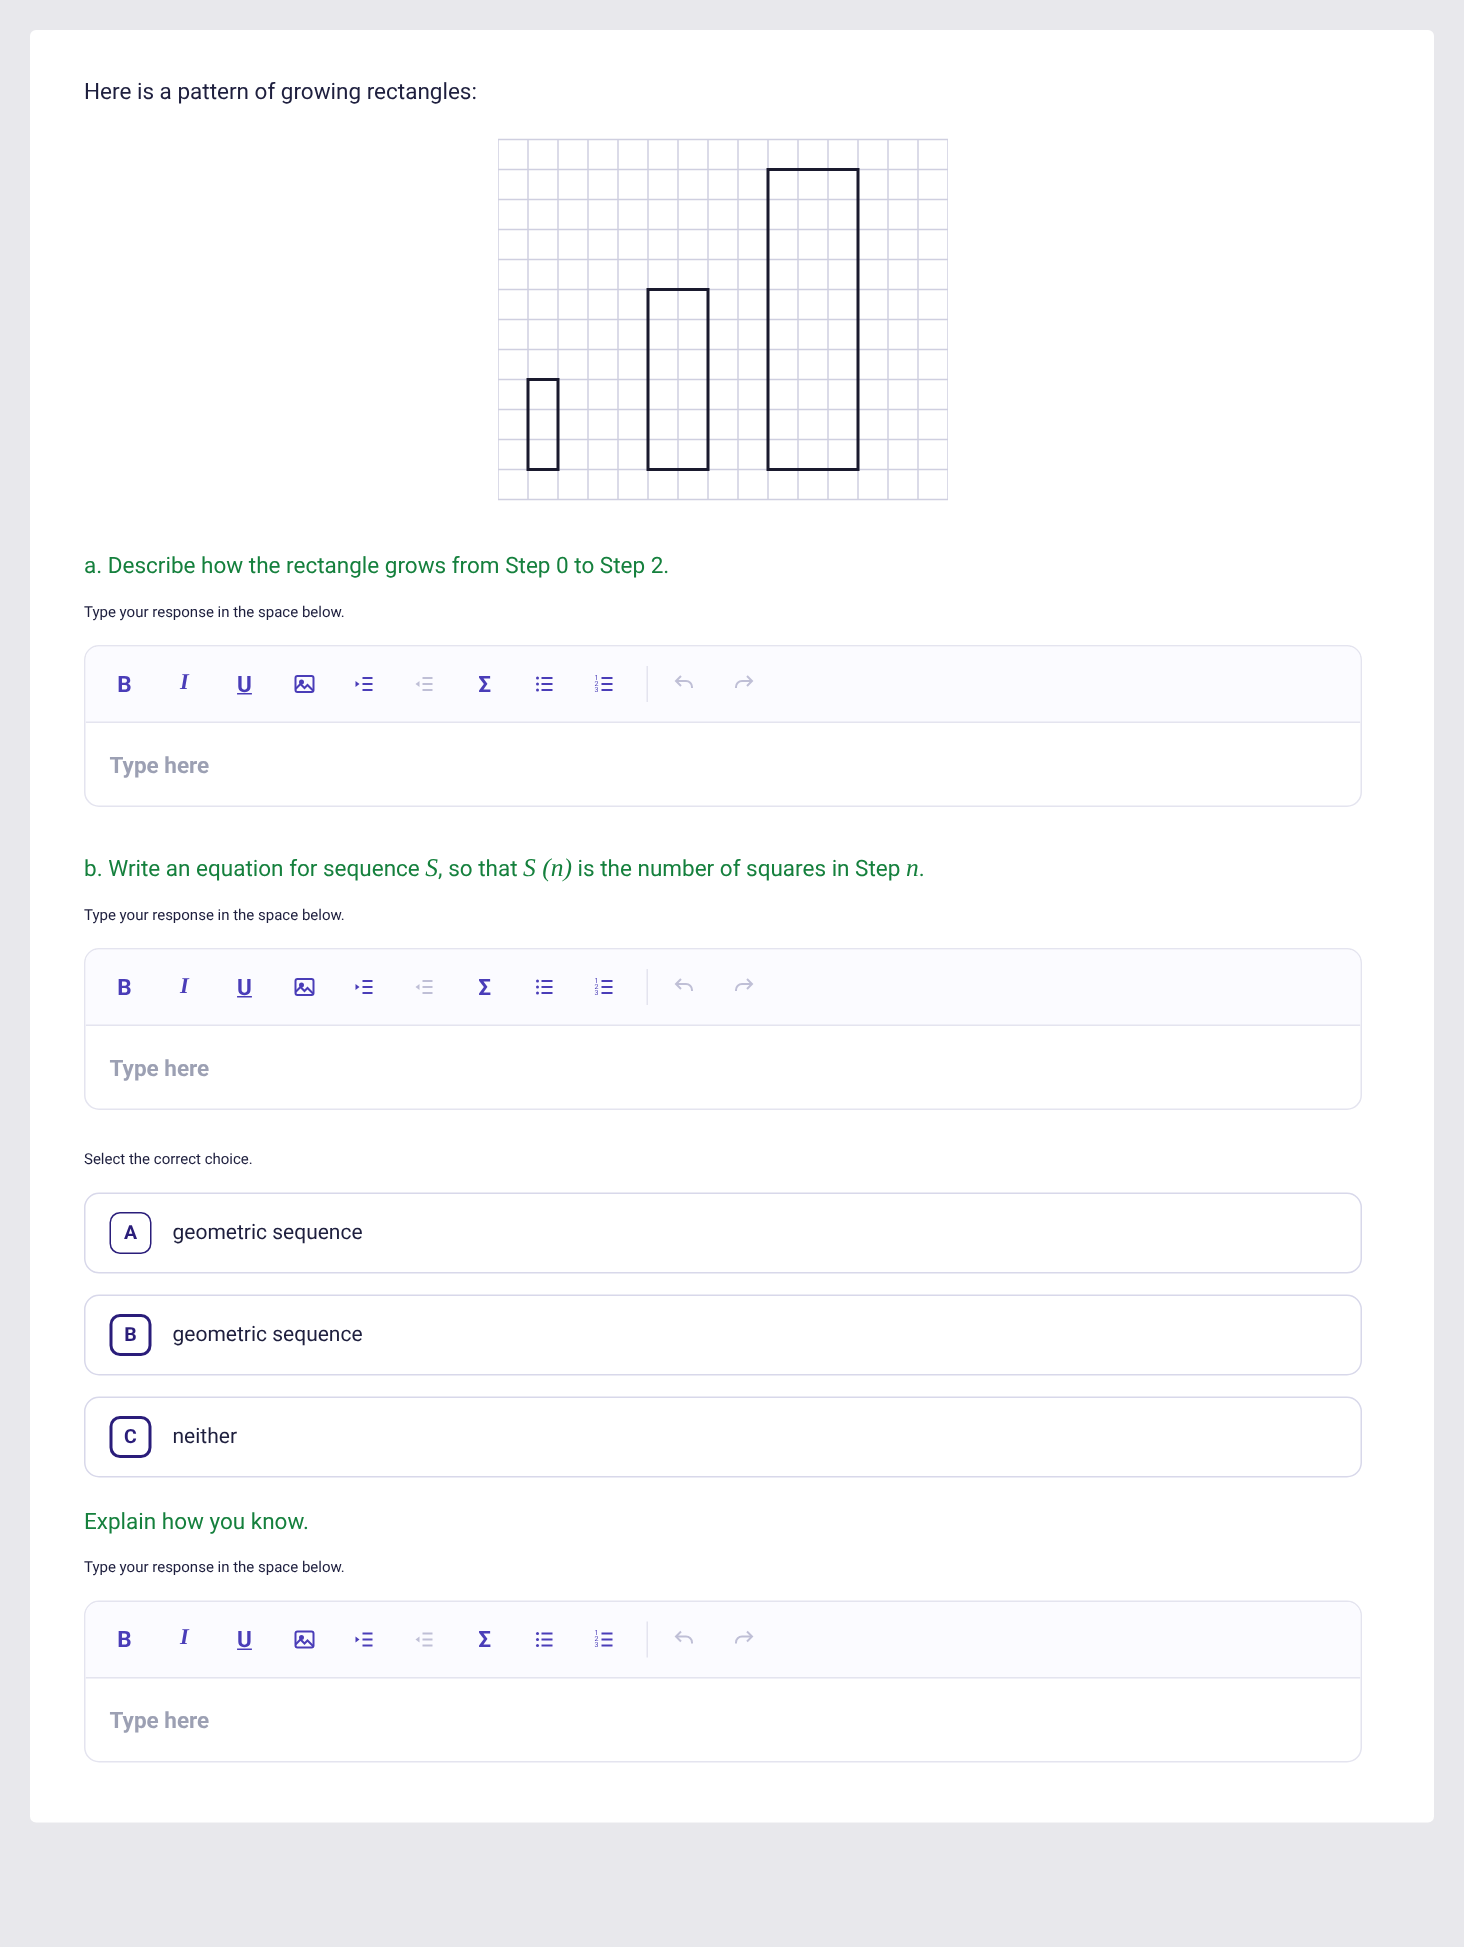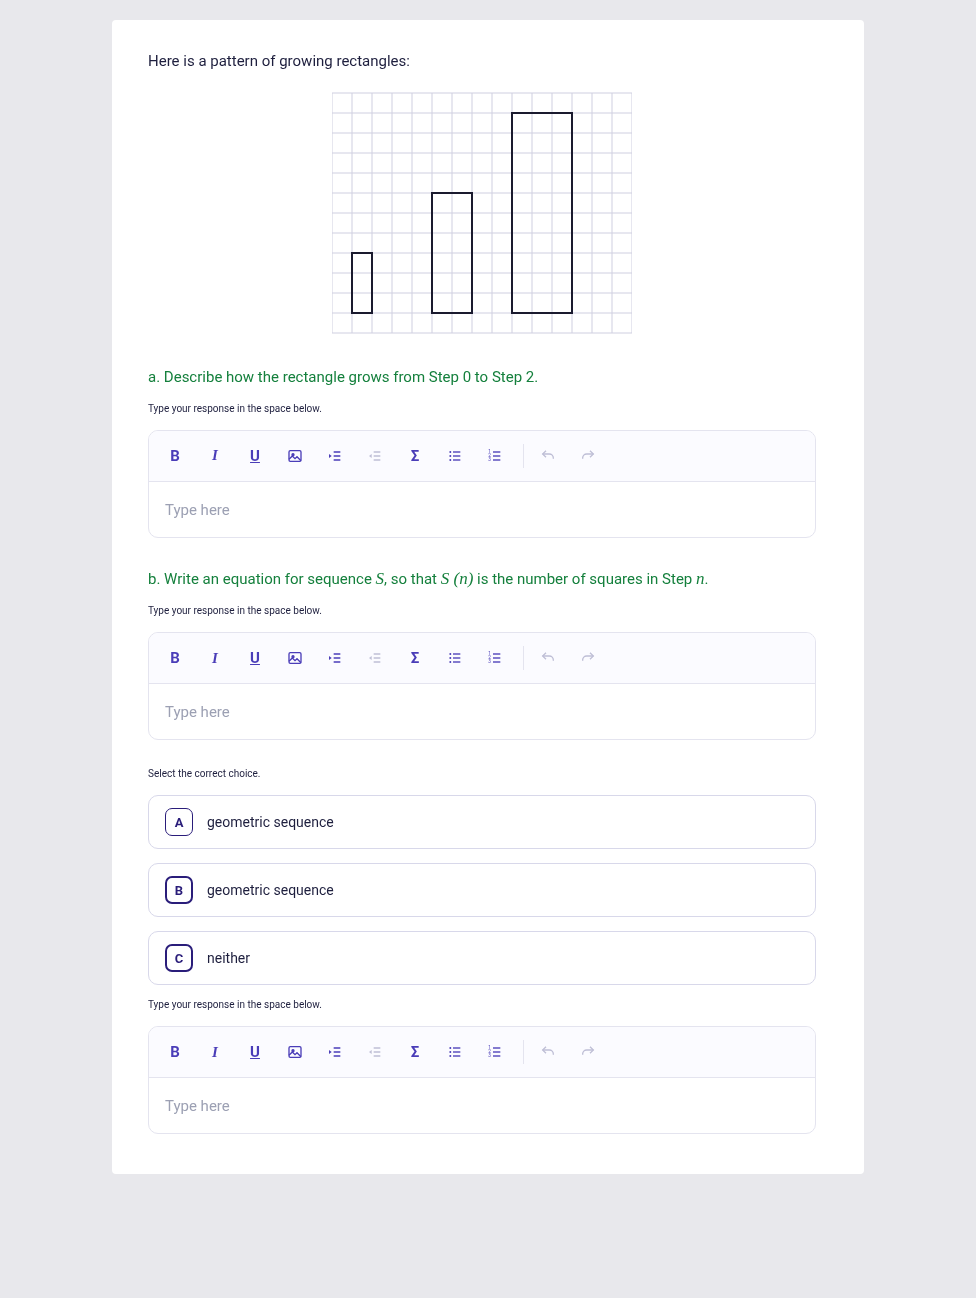--- a/index.html
+++ b/index.html
@@ -2,21 +2,21 @@
 <html><head>
 <meta charset="utf-8">
 <style>
   * { box-sizing: border-box; margin: 0; padding: 0; }
   body {
     font-family: -apple-system, BlinkMacSystemFont, "Segoe UI", Roboto, Arial, sans-serif;
     background: #e8e8ec;
     padding: 20px 0;
   }
   .page {
-    width: 752px;
+    width: 936px;
     margin: 0 auto;
     background: #fff;
     padding: 32px 48px 40px 36px;
     border-radius: 4px;
   }
   .intro { font-size: 15px; color: #1e1f3e; margin-bottom: 18px; }
   .grid-wrap { display:flex; justify-content:center; margin-bottom: 28px; }
   svg.grid { display:block; }
   .question { font-size: 15px; color: #15803d; margin: 18px 0 14px 0; line-height: 1.5; }
   .sub { font-size: 10px; color: #1e1f3e; margin-bottom: 16px; }
@@ -44,21 +44,21 @@
   }
   .tbtn.disabled { color: #bfbfd6; cursor: default; }
   .tbtn svg { width: 16px; height: 16px; }
   .tbtn .glyph { font-size: 15px; font-weight: 700; }
   .tbtn .glyph-i { font-style: italic; font-weight: 700; font-family: Georgia, serif; }
   .tbtn .glyph-u { text-decoration: underline; font-weight: 700; }
   .sep {
     width: 1px; height: 24px; background: #e4e4ef; margin: 0 6px;
   }
   .input-area { padding: 18px 16px; }
-  .placeholder { color: #9ca0b3; font-size: 15px; }
+  .placeholder { color: #9ca0b3; font-size: 15px; font-weight: bold; }
   .choice {
     border: 1px solid #d8d8ea;
     border-radius: 10px;
     padding: 12px 16px;
     display: flex;
     align-items: center;
     margin-bottom: 14px;
     cursor: pointer;
     font-size: 14px;
     color: #1e1f3e;
@@ -291,20 +291,21 @@
   </div>
   <div class="choice">
     <div class="letter">B</div>
     <span>geometric sequence</span>
   </div>
   <div class="choice">
     <div class="letter">C</div>
     <span>neither</span>
   </div>
 
+  <p class="question">Explain how you know.</p>
   <p class="sub">Type your response in the space below.</p>
 
   <div class="editor" style="margin-bottom:0">
     <div class="toolbar">
       <div class="tbtn">
           <span class="glyph">B</span>
         </div>
       <div class="tbtn">
           <span class="glyph glyph-i">I</span>
         </div>

